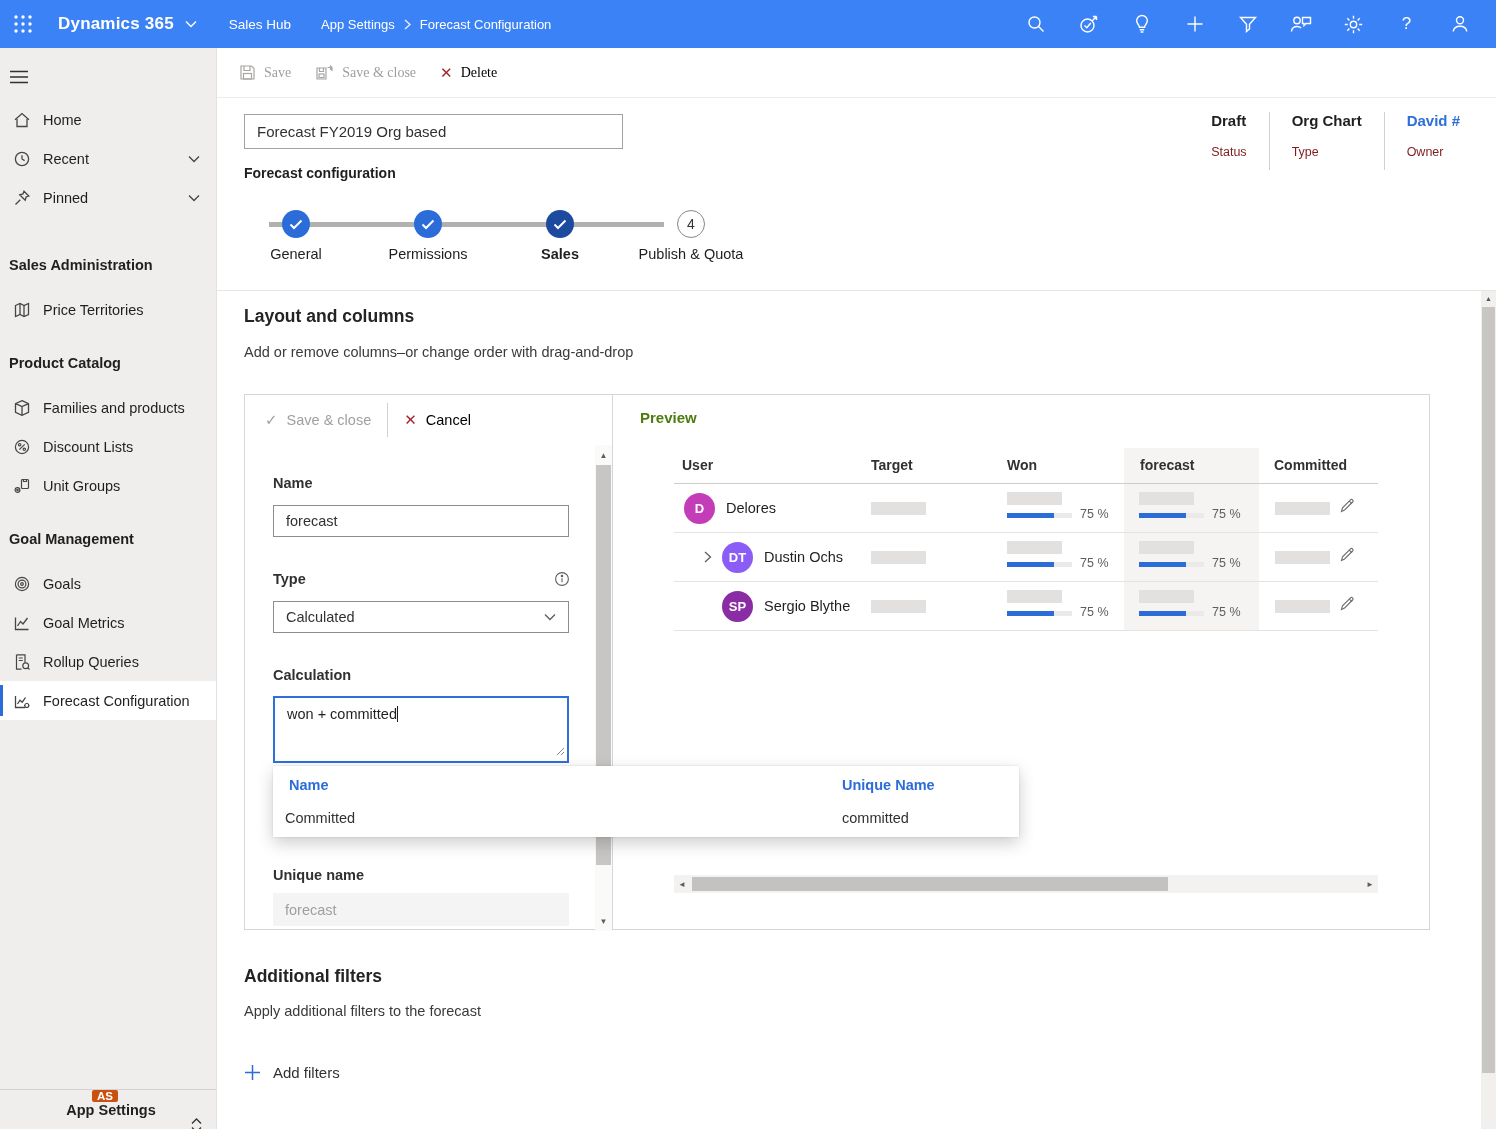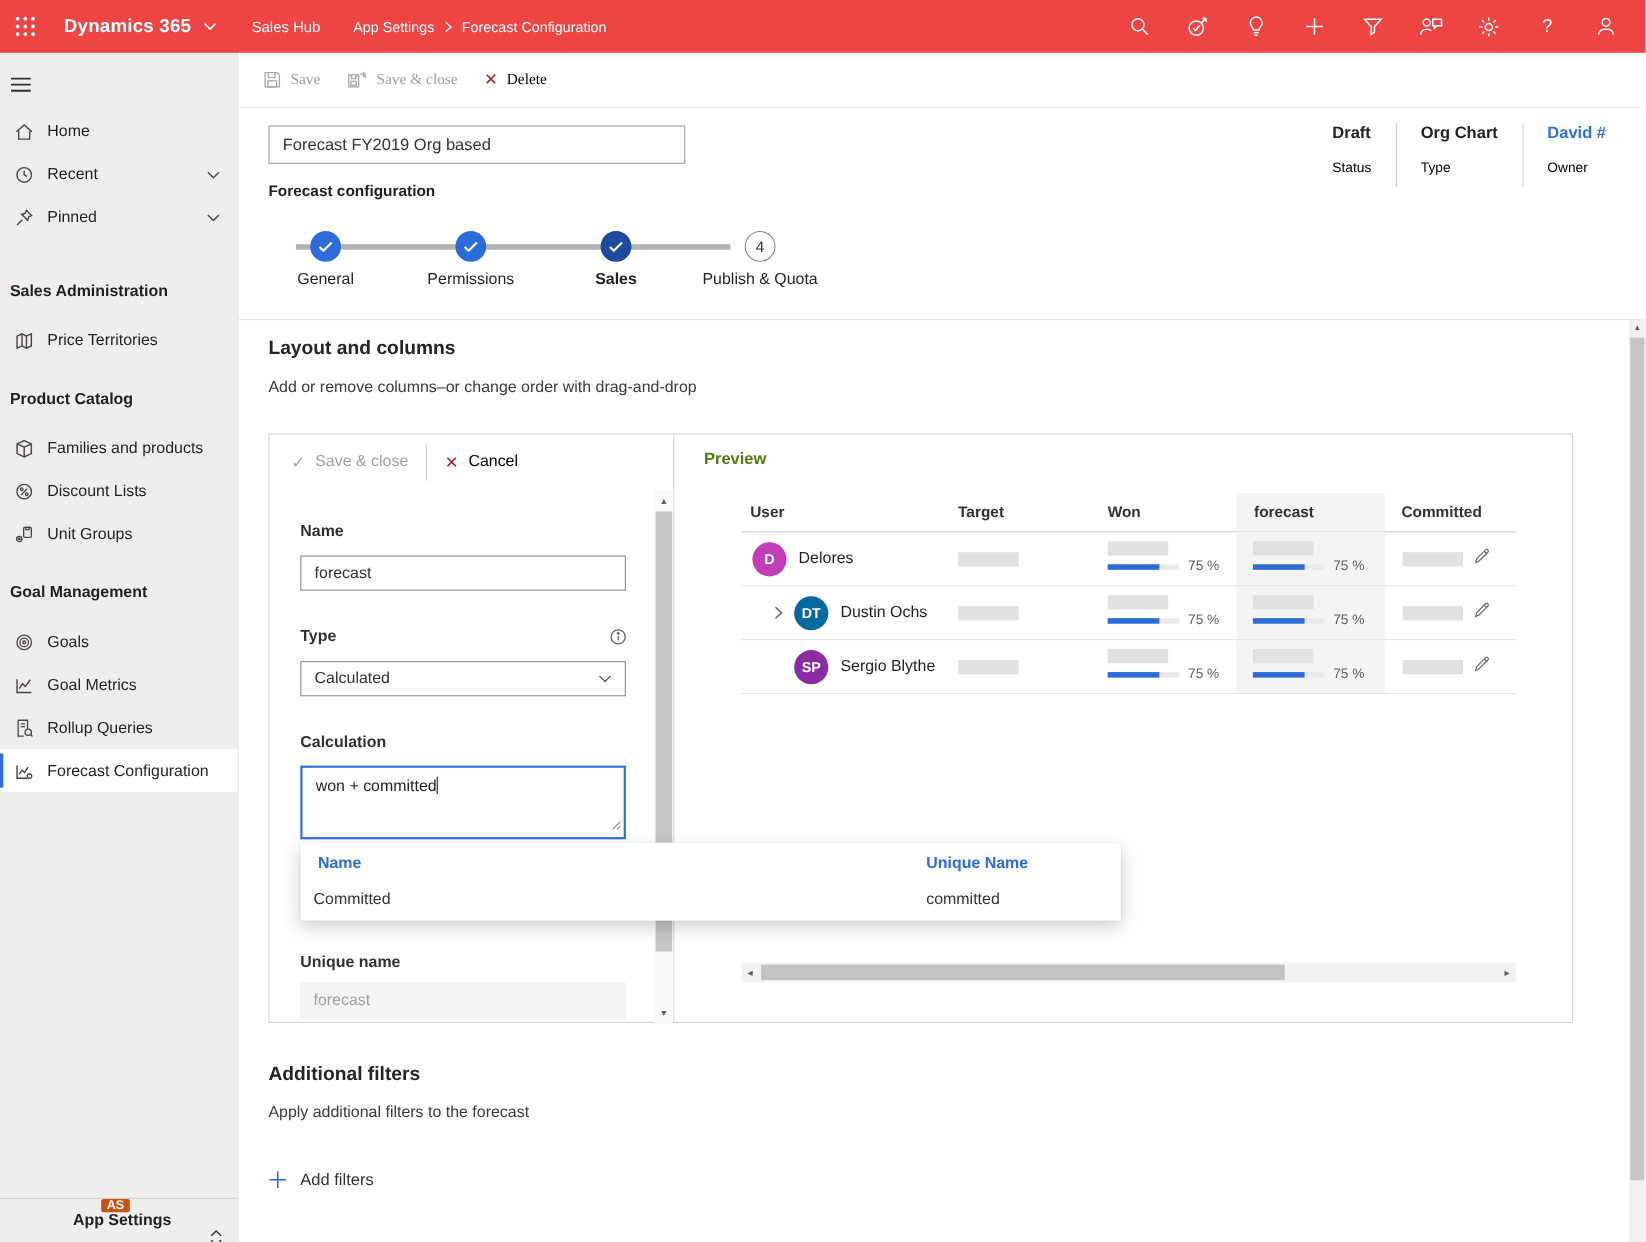--- a/index.html
+++ b/index.html
@@ -2,21 +2,21 @@
 <html><head>
 <meta charset="utf-8">
 <style>
   * { margin:0; padding:0; box-sizing:border-box; }
   html,body { width:1496px; height:1129px; overflow:hidden; background:#fff;
     font-family:"Liberation Sans","DejaVu Sans",sans-serif; color:#323130; }
   .root { position:relative; width:1496px; height:1129px; }
 
   
   .topnav { position:absolute; left:0; top:0; width:1496px; height:48px;
-    background:#ef4444; display:flex; align-items:center; color:#fff; z-index:50; }
+    background:#3b82f6; display:flex; align-items:center; color:#fff; z-index:50; }
   .waffle { width:46px; height:48px; display:flex; align-items:center; justify-content:center; cursor:pointer; }
   .brand { font-size:17px; font-weight:700; letter-spacing:.2px; margin-left:12px; }
   .brand-chevron { margin-left:11px; margin-right:18px; display:flex; }
   .nav-appname { font-size:13.5px; margin-left:14px; margin-right:30px; }
   .crumb { font-size:13px; display:flex; align-items:center; gap:9px; }
   .crumb .sep { opacity:.9; display:flex; }
   .nav-right { margin-left:auto; display:flex; align-items:center; padding-right:10px; }
   .nav-ic { width:53px; height:48px; display:flex; align-items:center; justify-content:center; cursor:pointer; font-size:18px; }
   .nav-ic svg { display:block; }
 
@@ -48,21 +48,21 @@
   .cmd.disabled { color:#a19f9d; }
   .cmd .x { color:#a4262c; font-size:15px; }
 
   .title-input { position:absolute; left:27px; top:66px; width:379px; height:35px;
     border:1px solid #a3a2a0; font-size:15px; padding:0 12px; color:#323130; font-family:inherit; background:#fff; }
   .stats { position:absolute; top:64px; right:36px; display:flex; align-items:flex-start; }
   .stat { padding:0 22px; text-align:left; }
   .stat:last-child { padding-right:0; }
   .stat .v { display:block; font-size:15px; font-weight:700; color:#201f1e; margin-bottom:16px; white-space:nowrap; }
   .stat .v.link { color:#2f6fd8; cursor:pointer; }
-  .stat .l { display:block; font-size:12.5px; color:#000000; }
+  .stat .l { display:block; font-size:12.5px; color:#7f1d1d; }
   .stat-div { width:1px; background:#d2d0ce; height:58px; }
 
   .cfg-label { position:absolute; left:27px; top:117px; font-size:14px; font-weight:700; color:#201f1e; }
 
   .stepper { position:absolute; left:27px; top:162px; width:520px; height:60px; }
   .step-line { position:absolute; left:25px; top:12px; width:395px; height:5px; background:#b3b1af; }
   .step { position:absolute; top:0; cursor:pointer; }
   .step .dot { width:28px; height:28px; border-radius:50%; display:flex; align-items:center; justify-content:center;
     position:relative; z-index:2; }
   .step.done .dot { background:#2b6cd9; }
@@ -591,21 +591,21 @@
             </div>
           </div>
 
           <div class="pv-row pv-r">
             <div class="ucell lvl1">
               <span class="exp">
                 <svg width="8" height="12" viewBox="0 0 8 12">
                     <path d="M1 1l5.5 5L1 11" fill="none" stroke="#605e5c" stroke-width="1.3"></path>
                   </svg>
               </span>
-              <span class="avatar" style="background:#0369a1">DT</span>
+              <span class="avatar" style="background:#8b5cf6">DT</span>
               <span class="uname">Dustin Ochs</span>
             </div>
             <div class="tcell">
                 <span class="ph t-ph"></span>
               </div>
             <div class="metric won">
                 <span class="ph m-ph"></span>
                 <span class="m-track">
                   <span class="m-fill"></span>
                 </span>

